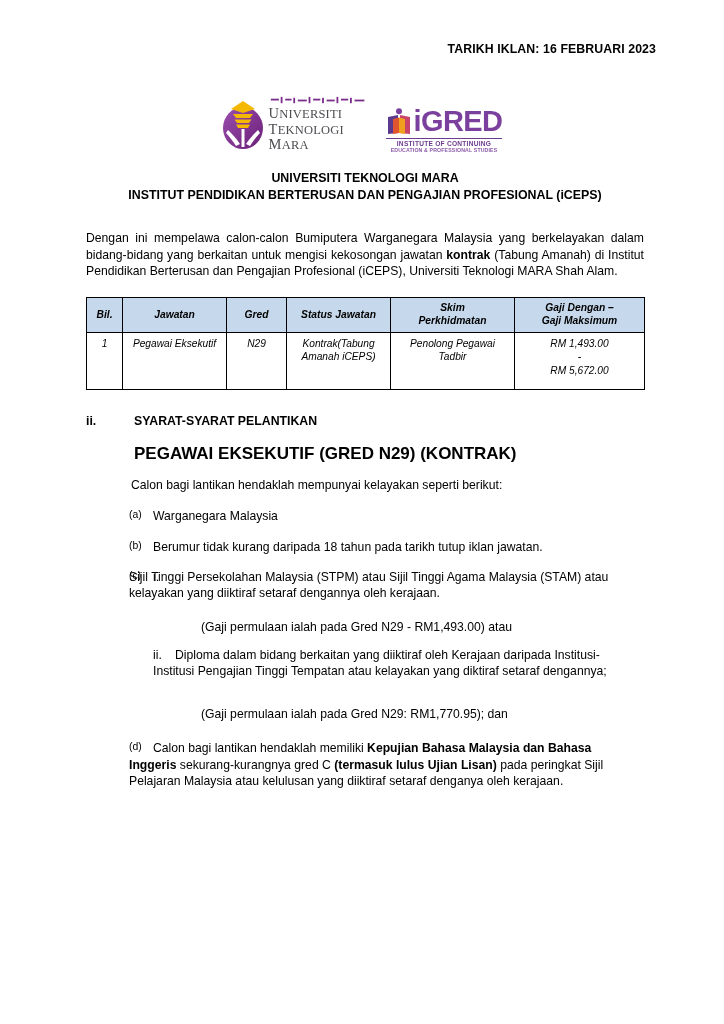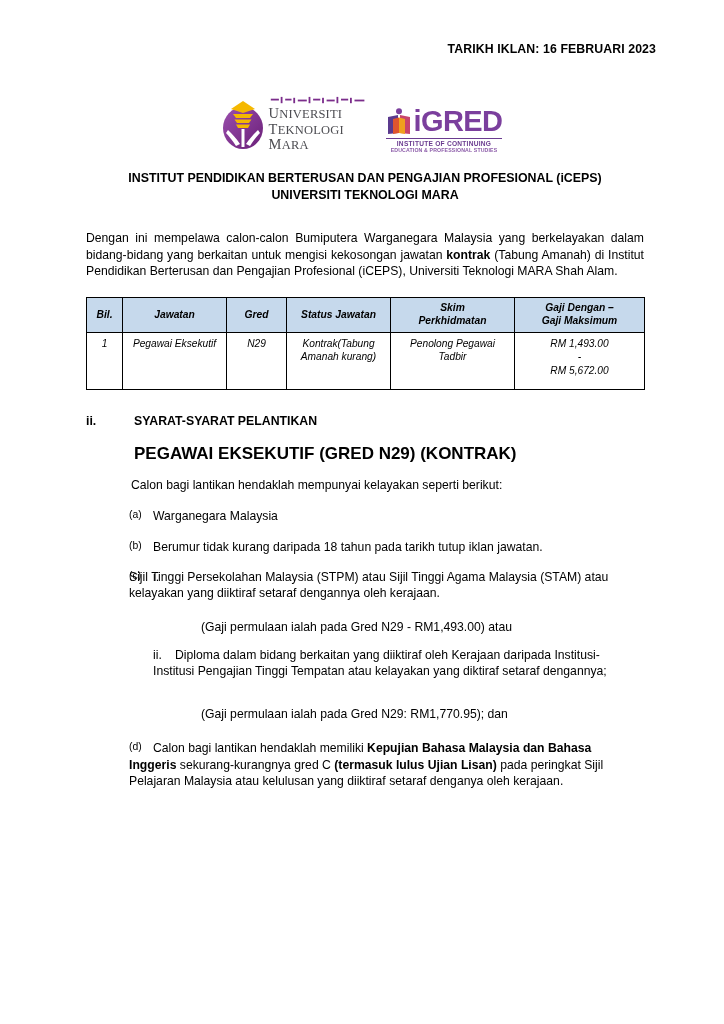--- a/index.html
+++ b/index.html
@@ -298,22 +298,22 @@
         </svg>
         <span class="iceps-word"><span class="c-i">i</span><span class="c-c">GRED</span></span>
       </div>
       <div class="iceps-sub1">INSTITUTE OF CONTINUING</div>
       <div class="iceps-sub2">EDUCATION &amp; PROFESSIONAL STUDIES</div>
     </div>
 
   </div>
 
   <div class="doc-title">
+    <div>UNIVERSITI TEKNOLOGI MARA</div>
     <div>INSTITUT PENDIDIKAN BERTERUSAN DAN PENGAJIAN PROFESIONAL (iCEPS)</div>
-    <div>UNIVERSITI TEKNOLOGI MARA</div>
   </div>
 
   <p class="intro"><span>Dengan ini mempelawa calon-calon Bumiputera Warganegara Malaysia yang berkelayakan dalam bidang-bidang yang berkaitan untuk mengisi kekosongan jawatan </span><b>kontrak</b><span> (Tabung Amanah) di Institut Pendidikan Berterusan dan Pengajian Profesional (iCEPS), Universiti Teknologi MARA Shah Alam.</span></p>
 
   <div class="sec-i">
     <span class="num">i.</span><span>JAWATAN</span>
   </div>
 
   <table class="jobs">
     <colgroup>
@@ -340,21 +340,21 @@
         </th>
       </tr>
     </thead>
     <tbody>
       <tr>
         <td>1</td>
         <td>Pegawai Eksekutif</td>
         <td>N29</td>
         <td>
           <span>Kontrak(Tabung</span><br>
-          <span>Amanah kurang)</span>
+          <span>Amanah iCEPS)</span>
         </td>
         <td>
           <span>Penolong Pegawai</span><br>
           <span>Tadbir</span>
         </td>
         <td>
           <span>RM 1,493.00</span><br>
           <span>-</span><br>
           <span>RM 5,672.00</span>
         </td>

